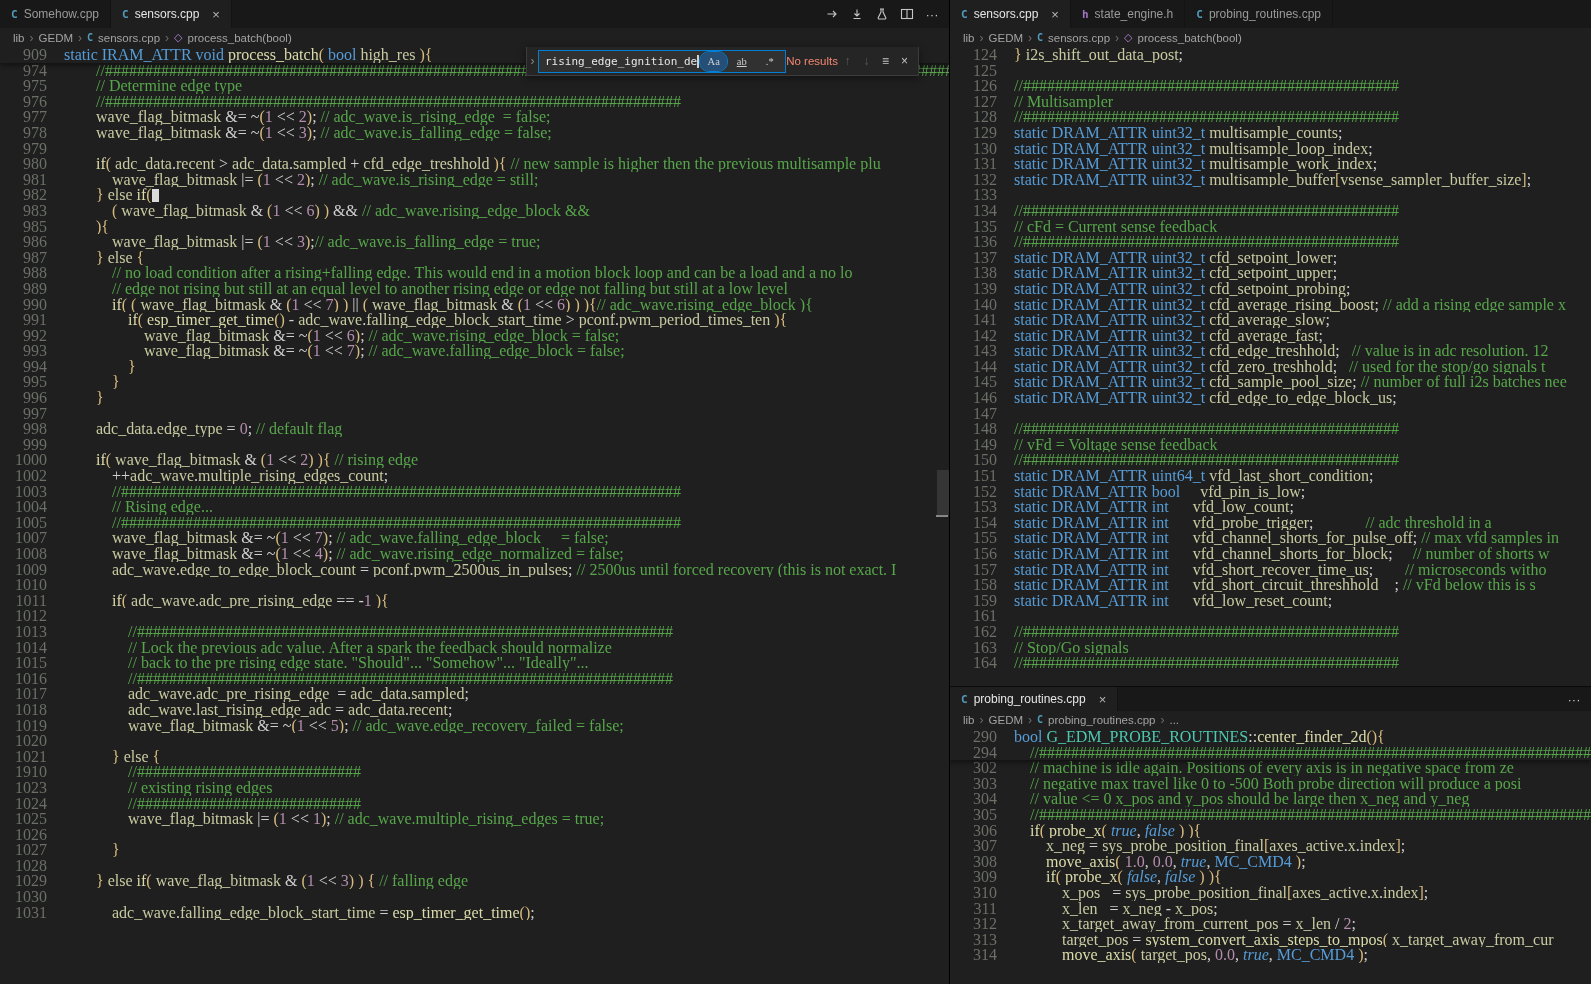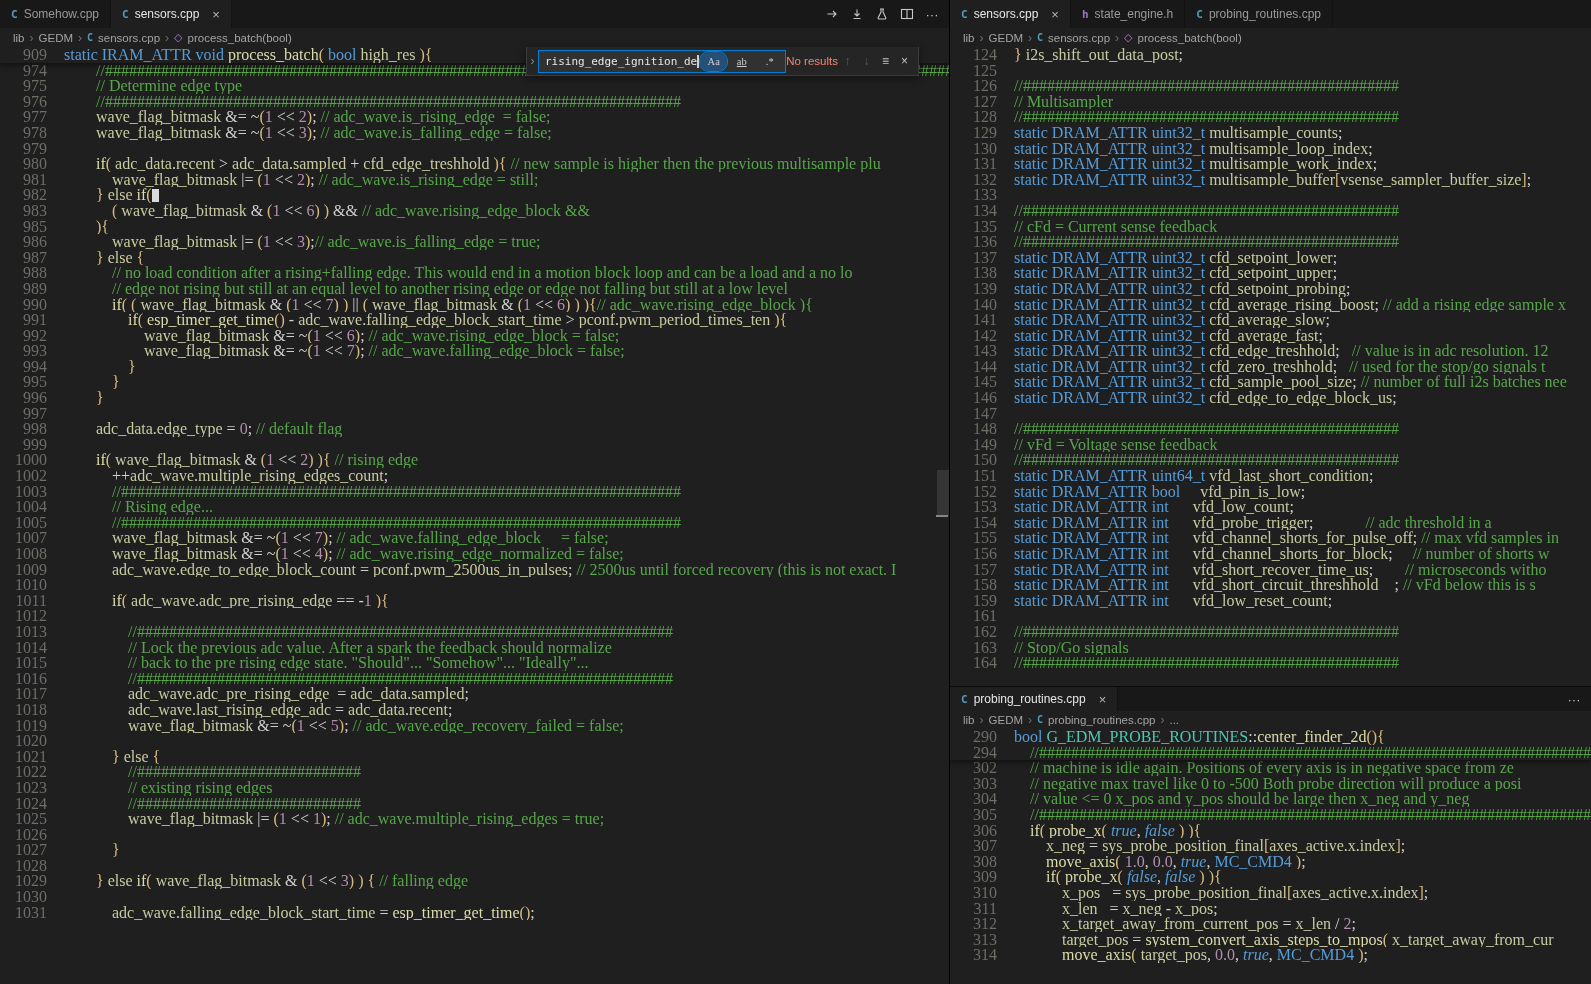--- a/index.html
+++ b/index.html
@@ -162,21 +162,21 @@
         <div class="row"><span class="ln">1012</span><span class="lt"></span></div>
         <div class="row"><span class="ln">1013</span><span class="lt">                <span class="c">//###################################################################</span></span></div>
         <div class="row"><span class="ln">1014</span><span class="lt">                <span class="c">// Lock the previous adc value. After a spark the feedback should normalize</span></span></div>
         <div class="row"><span class="ln">1015</span><span class="lt">                <span class="c">// back to the pre rising edge state. "Should"... "Somehow"... "Ideally"...</span></span></div>
         <div class="row"><span class="ln">1016</span><span class="lt">                <span class="c">//###################################################################</span></span></div>
         <div class="row"><span class="ln">1017</span><span class="lt">                adc_wave<span class="o">.</span>adc_pre_rising_edge  <span class="o">=</span> adc_data<span class="o">.</span>sampled<span class="o">;</span></span></div>
         <div class="row"><span class="ln">1018</span><span class="lt">                adc_wave<span class="o">.</span>last_rising_edge_adc <span class="o">=</span> adc_data<span class="o">.</span>recent<span class="o">;</span></span></div>
         <div class="row"><span class="ln">1019</span><span class="lt">                wave_flag_bitmask <span class="o">&amp;</span><span class="o">=</span> <span class="o">~</span><span class="br">(</span><span class="n">1</span> <span class="o">&lt;&lt;</span> <span class="n">5</span><span class="br">)</span><span class="o">;</span> <span class="c">// adc_wave.edge_recovery_failed = false;</span></span></div>
         <div class="row"><span class="ln">1020</span><span class="lt"></span></div>
         <div class="row"><span class="ln">1021</span><span class="lt">            <span class="br">}</span> else <span class="br">{</span></span></div>
-        <div class="row"><span class="ln">1022</span><span class="lt">                <span class="c">//############################</span></span></div>
+        <div class="row"><span class="ln">1910</span><span class="lt">                <span class="c">//############################</span></span></div>
         <div class="row"><span class="ln">1023</span><span class="lt">                <span class="c">// existing rising edges</span></span></div>
         <div class="row"><span class="ln">1024</span><span class="lt">                <span class="c">//############################</span></span></div>
         <div class="row"><span class="ln">1025</span><span class="lt">                wave_flag_bitmask <span class="o">|</span><span class="o">=</span> <span class="br">(</span><span class="n">1</span> <span class="o">&lt;&lt;</span> <span class="n">1</span><span class="br">)</span><span class="o">;</span> <span class="c">// adc_wave.multiple_rising_edges = true;</span></span></div>
         <div class="row"><span class="ln">1026</span><span class="lt"></span></div>
         <div class="row"><span class="ln">1027</span><span class="lt">            <span class="br">}</span></span></div>
         <div class="row"><span class="ln">1028</span><span class="lt"></span></div>
         <div class="row"><span class="ln">1029</span><span class="lt">        <span class="br">}</span> else <span class="f">if</span><span class="br">(</span> wave_flag_bitmask <span class="o">&amp;</span> <span class="br">(</span><span class="n">1</span> <span class="o">&lt;&lt;</span> <span class="n">3</span><span class="br">)</span> <span class="br">)</span> <span class="br">{</span> <span class="c">// falling edge</span></span></div>
         <div class="row"><span class="ln">1030</span><span class="lt"></span></div>
         <div class="row"><span class="ln">1031</span><span class="lt">            adc_wave<span class="o">.</span>falling_edge_block_start_time <span class="o">=</span> <span class="f">esp_timer_get_time</span><span class="br">(</span><span class="br">)</span><span class="o">;</span></span></div>
       </div>

